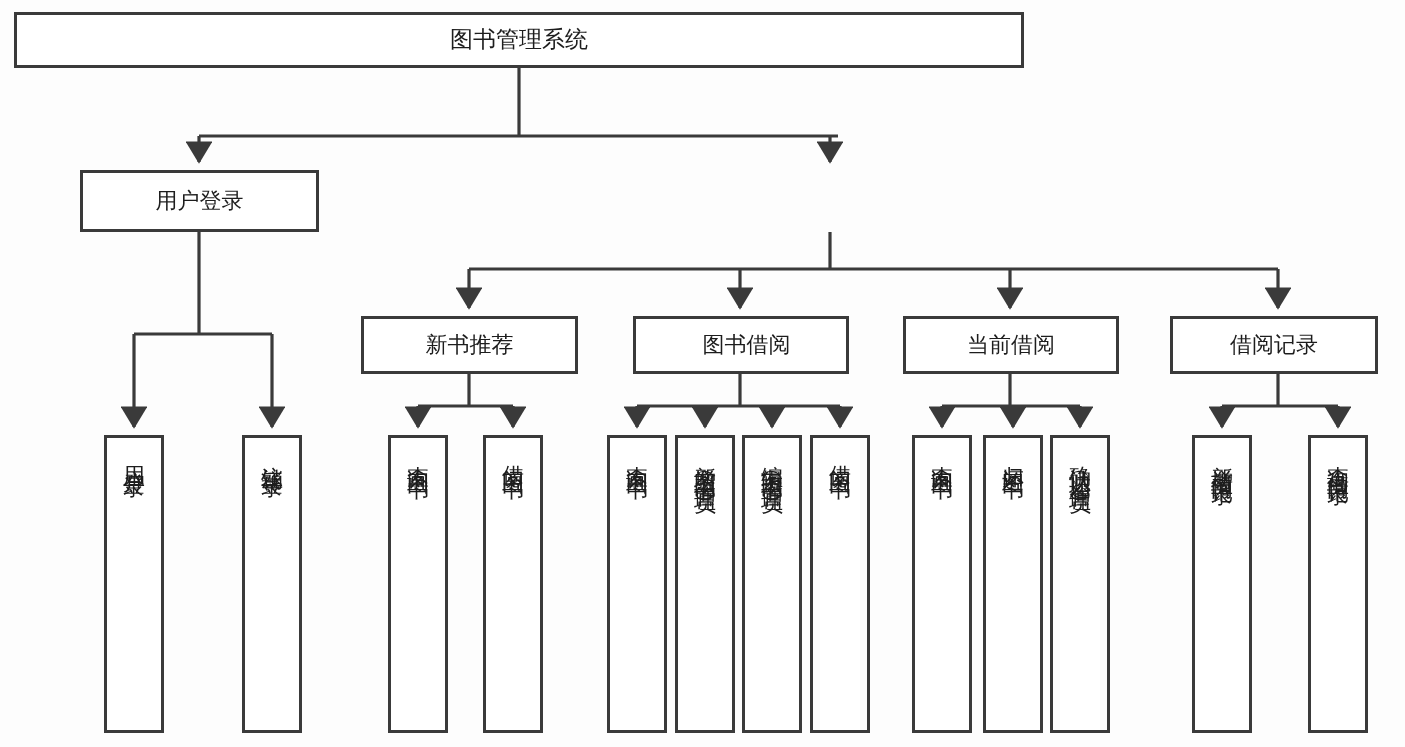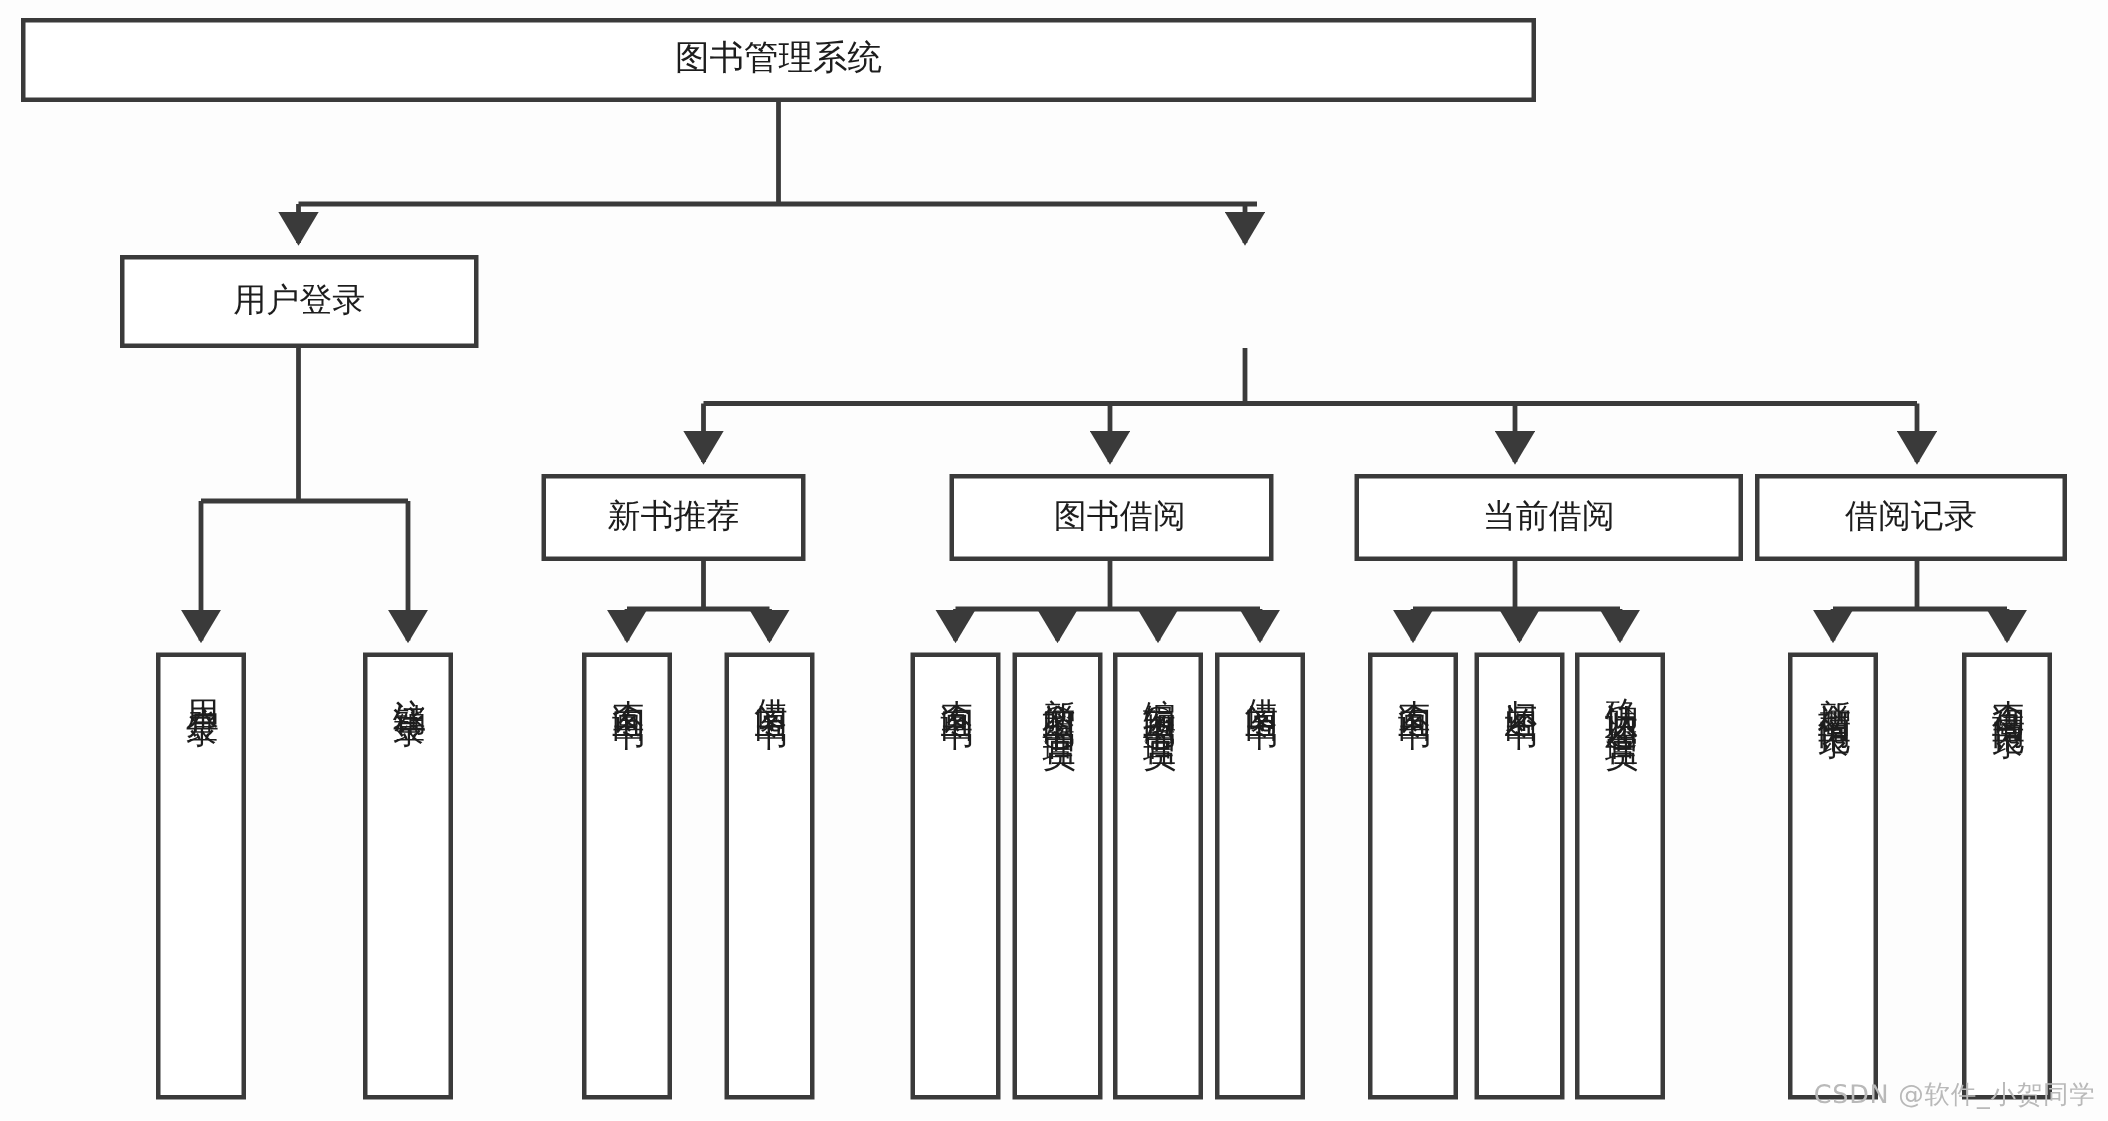--- a/index.html
+++ b/index.html
@@ -125,27 +125,27 @@
   </svg>
 
   <div class="node root horizontal" style="left:14px; top:12px; width:1010px; height:56px;">
     <span class="node-label">图书管理系统</span>
   </div>
 
   <div class="node horizontal" style="left:80px; top:170px; width:239px; height:62px;">
     <span class="node-label">用户登录</span>
   </div>
 
-  <div class="node horizontal" style="left:361px; top:316px; width:176px; height:58px;">
+  <div class="node horizontal" style="left:361px; top:316px; width:217px; height:58px;">
     <span class="node-label">新书推荐</span>
   </div>
   <div class="node horizontal" style="left:633px; top:316px; width:216px; height:58px;padding-left:11px;">
     <span class="node-label">图书借阅</span>
   </div>
-  <div class="node horizontal" style="left:903px; top:316px; width:259px; height:58px;">
+  <div class="node horizontal" style="left:903px; top:316px; width:216px; height:58px;">
     <span class="node-label">当前借阅</span>
   </div>
   <div class="node horizontal" style="left:1170px; top:316px; width:208px; height:58px;">
     <span class="node-label">借阅记录</span>
   </div>
 
   <div class="node vertical" style="left:104px; top:435px; width:60px; height:298px;">
     <span class="node-label">用户登录</span>
   </div>
   <div class="node vertical" style="left:242px; top:435px; width:60px; height:298px;">
@@ -178,15 +178,14 @@
   <div class="node vertical" style="left:1050px; top:435px; width:60px; height:298px;">
     <span class="node-label">确认归还（管理员）</span>
   </div>
   <div class="node vertical" style="left:1192px; top:435px; width:60px; height:298px;">
     <span class="node-label">新增借阅记录</span>
   </div>
   <div class="node vertical" style="left:1308px; top:435px; width:60px; height:298px;">
     <span class="node-label">查询借阅记录</span>
   </div>
 
-  <div class="watermark">CSDN @软件_小贺同学</div>
 
 </div>
 
 </body></html>

